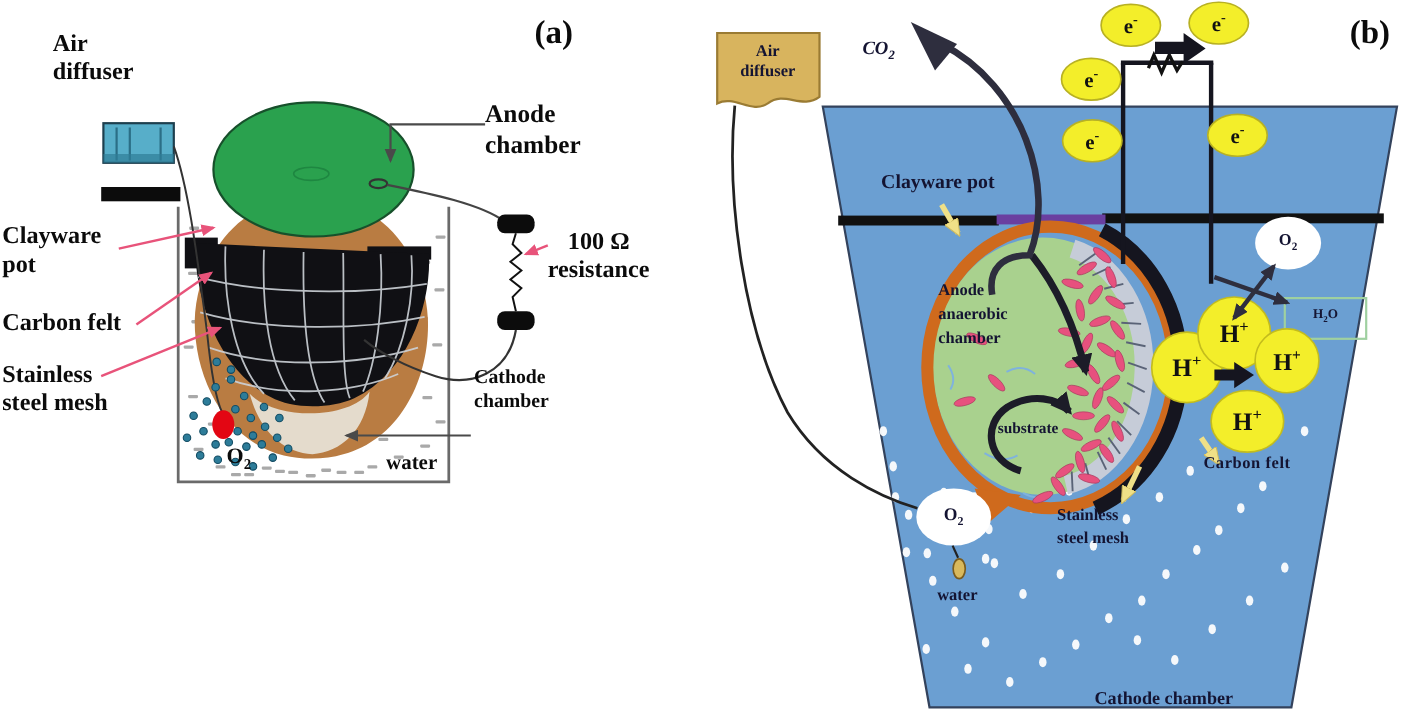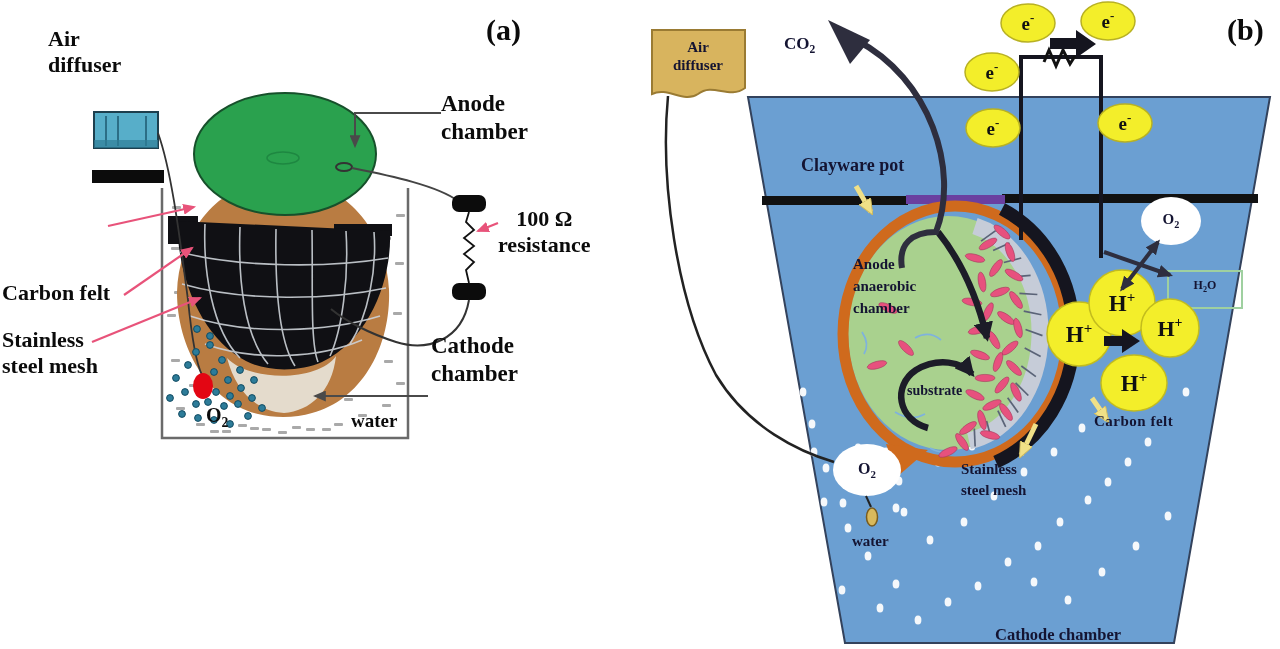--- a/index.html
+++ b/index.html
@@ -358,41 +358,45 @@
 <div class="lbl" style="left:1227px;top:12px;font-size:30px;">(b)</div>
 
 <div class="lbl" style="left:48px;top:26px;font-size:22px;">
   <div>Air</div>
   <div>diffuser</div>
 </div>
 <div class="lbl" style="left:441px;top:90px;font-size:23px;">
   <div>Anode</div>
   <div>chamber</div>
 </div>
+<div class="lbl" style="left:2px;top:201px;font-size:22px;">
+  <div>Clayware</div>
+  <div>pot</div>
+</div>
 <div class="lbl" style="left:2px;top:280px;font-size:22px;">Carbon felt</div>
 <div class="lbl" style="left:2px;top:327px;font-size:22px;">
   <div>Stainless</div>
   <div>steel mesh</div>
 </div>
 <div class="lbl" style="left:498px;top:206px;font-size:22px;text-align:center;">
   <div>100 Ω</div>
   <div>resistance</div>
 </div>
-<div class="lbl" style="left:431px;top:332px;font-size:23px;">
+<div class="lbl" style="left:431px;top:332px;font-size:18px;">
   <div>Cathode</div>
   <div>chamber</div>
 </div>
 <div class="lbl" style="left:206px;top:403px;font-size:20px;"><span>O</span><sub>2</sub></div>
 <div class="lbl" style="left:351px;top:410px;font-size:19px;">water</div>
 
 <div class="lbl b ctr" style="left:651px;top:38px;width:94px;font-size:15px;">
   <div>Air</div>
   <div>diffuser</div>
 </div>
-<div class="lbl b" style="left:784px;top:34px;font-size:17px;"><span>CO</span><sub>2</sub></div>
+<div class="lbl b" style="left:784px;top:34px;font-size:17px;font-style:italic;"><span>CO</span><sub>2</sub></div>
 <div class="lbl b" style="left:781px;top:155px;font-size:18px;margin-left:20px;">Clayware pot</div>
 <div class="lbl b" style="left:853px;top:253px;font-size:15px;line-height:22px;">
   <div>Anode</div>
   <div>anaerobic</div>
   <div>chamber</div>
 </div>
 <div class="lbl b" style="left:907px;top:383px;font-size:14px;">substrate</div>
 <div class="lbl b" style="left:961px;top:459px;font-size:15px;line-height:21px;">
   <div>Stainless</div>
   <div>steel mesh</div>

